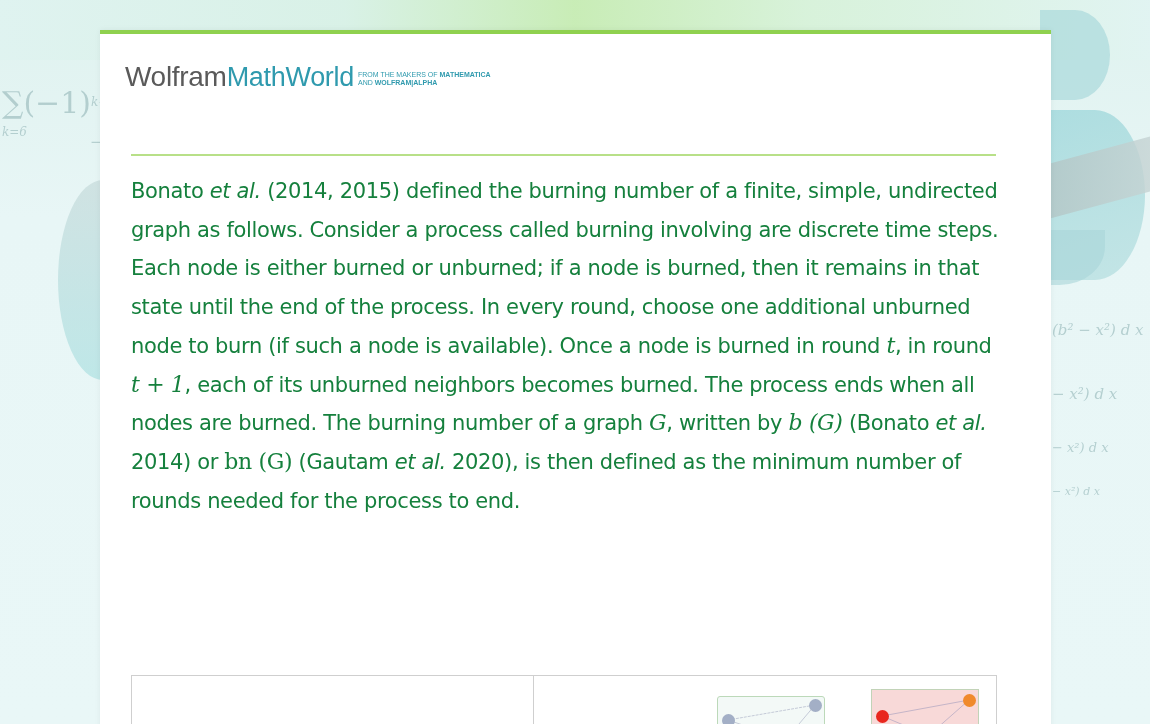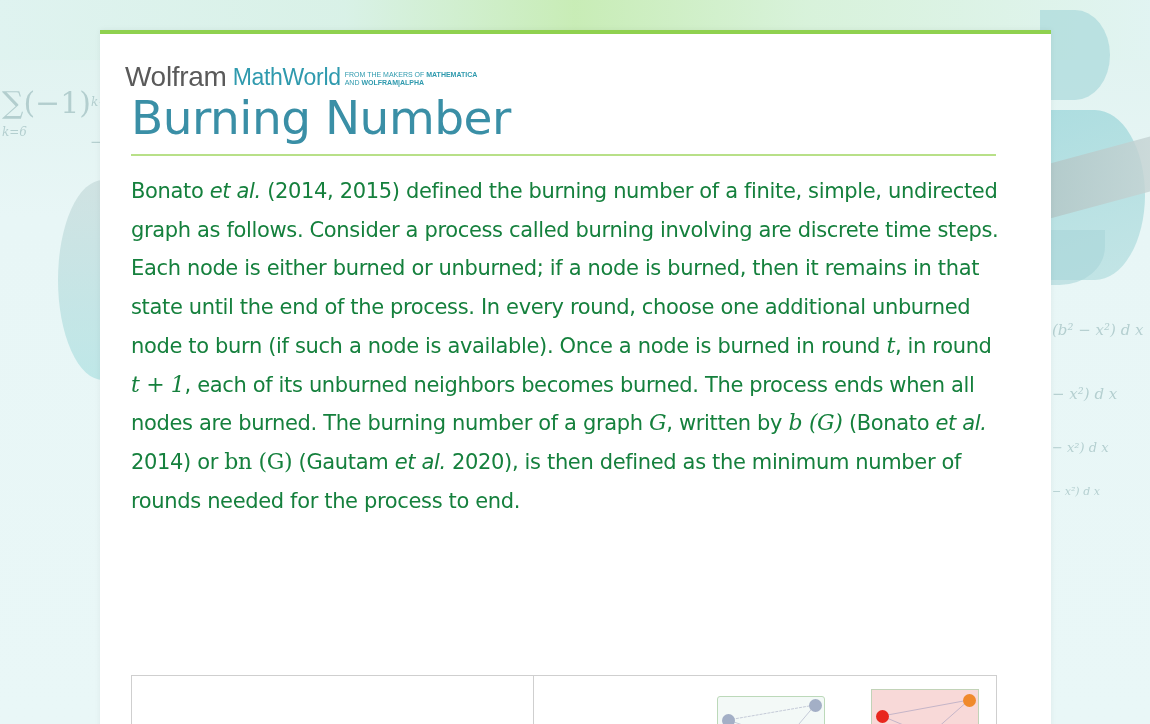--- a/index.html
+++ b/index.html
@@ -43,21 +43,21 @@
       background:#a9d6d8; opacity:.6;
     }
 
     .card {
       position:absolute; left:100px; top:30px; width:951px; height:700px;
       background:#ffffff; border-top:4px solid #8fd14f;
       box-shadow: 0 0 6px rgba(0,0,0,.06);
     }
     .brand { position:absolute; left:25px; top:27px; display:flex; align-items:center; }
     .brand-wolfram { font-size:28px; color:#5a5a5a; letter-spacing:-0.3px; }
-    .brand-mw { font-size:23px; color:#2f9aae; letter-spacing:-0.3px; margin-left:6px; }
+    .brand-mw { font-size:27px; color:#2f9aae; letter-spacing:-0.3px; }
     .brand-tag { margin-left:4px; font-size:7px; line-height:8px; color:#2f9aae; margin-top:3px; }
     .brand-tag b { font-weight:bold; }
 
     .title {
       position:absolute; left:31px; top:56px; margin:0;
       font-family:"DejaVu Sans", sans-serif; font-weight:normal;
       font-size:47px; color:#3a8fa6; letter-spacing:-0.5px;
     }
     .title-rule {
       position:absolute; left:31px; top:120px; width:865px; height:2px; background:#b8e088;
@@ -120,21 +120,20 @@
 
   <div class="brand">
     <span class="brand-wolfram">Wolfram</span>
     <span class="brand-mw">MathWorld</span>
     <span class="brand-tag">
       <span>FROM THE MAKERS OF </span><b>MATHEMATICA</b><br>
       <span>AND </span><b>WOLFRAM|ALPHA</b>
     </span>
   </div>
 
-  <h1 class="title">Burning Number</h1>
   <div class="title-rule"></div>
 
   <div class="body-text">
     <span>Bonato </span><i>et al.</i><span> (2014, 2015) defined the burning number of a finite, simple, undirected graph as follows. Consider a process called burning involving are discrete time steps. Each node is either burned or unburned; if a node is burned, then it remains in that state until the end of the process. In every round, choose one additional unburned node to burn (if such a node is available). Once a node is burned in round </span><span class="math">t</span><span>, in round </span><span class="math">t + 1</span><span>, each of its unburned neighbors becomes burned. The process ends when all nodes are burned. The burning number of a graph </span><span class="math">G</span><span>, written by </span><span class="math">b (G)</span><span> (Bonato </span><i>et al.</i><span> 2014) or </span><span class="math-up">bn (G)</span><span> (Gautam </span><i>et al.</i><span> 2020), is then defined as the minimum number of rounds needed for the process to end.</span>
   </div>
 
   <div class="figure">
     <div class="fig-divider"></div>
 
     <div class="graph-box-1">

